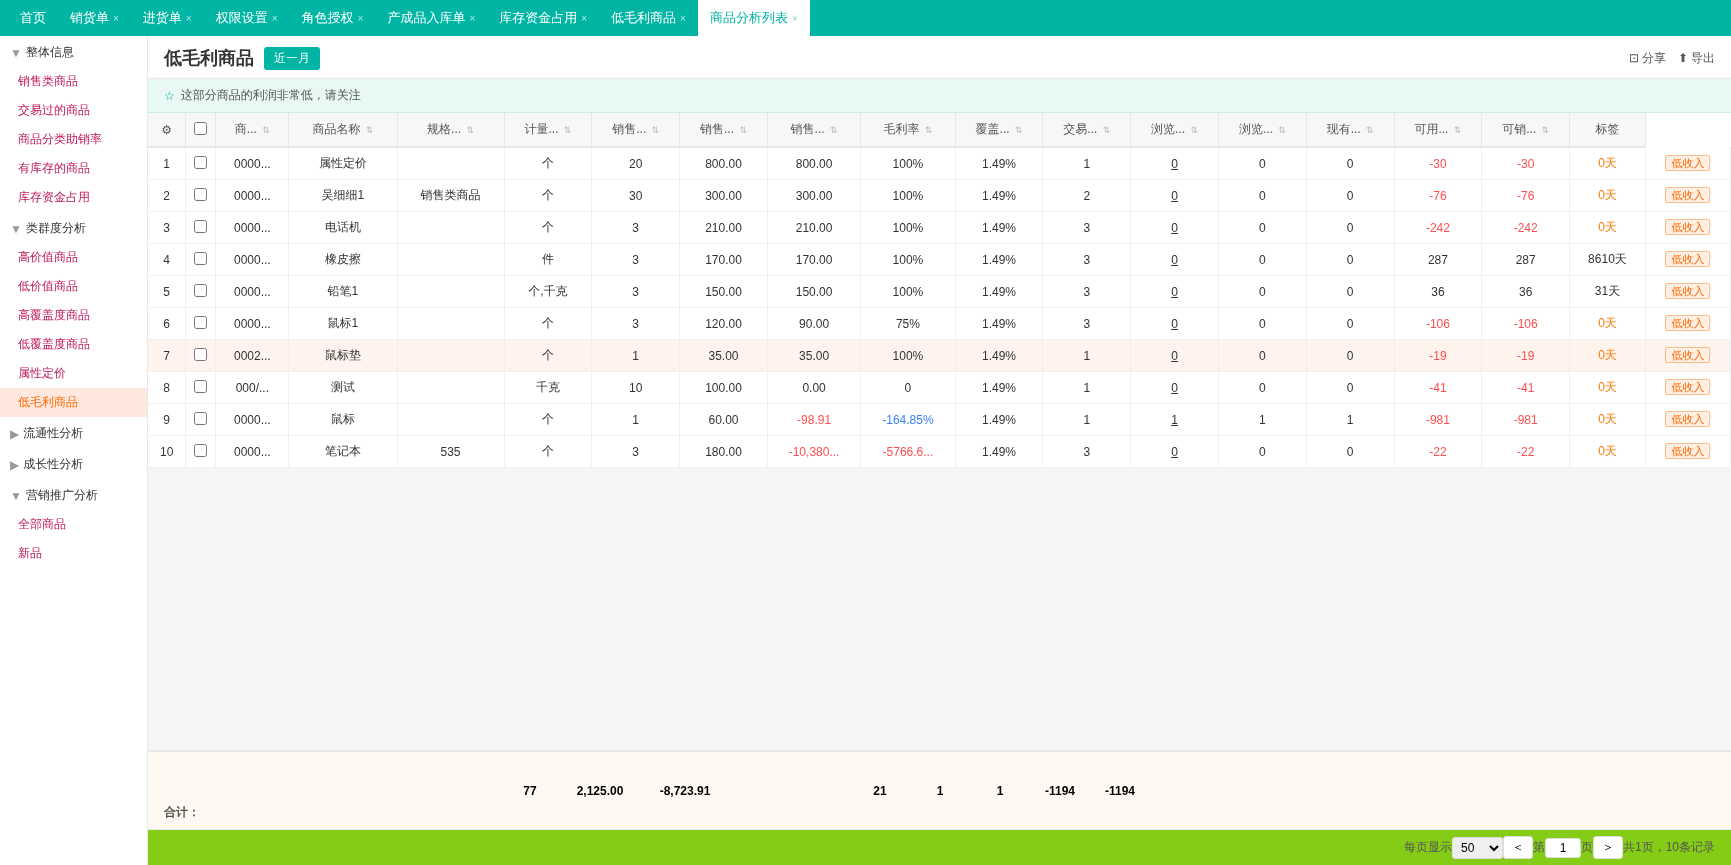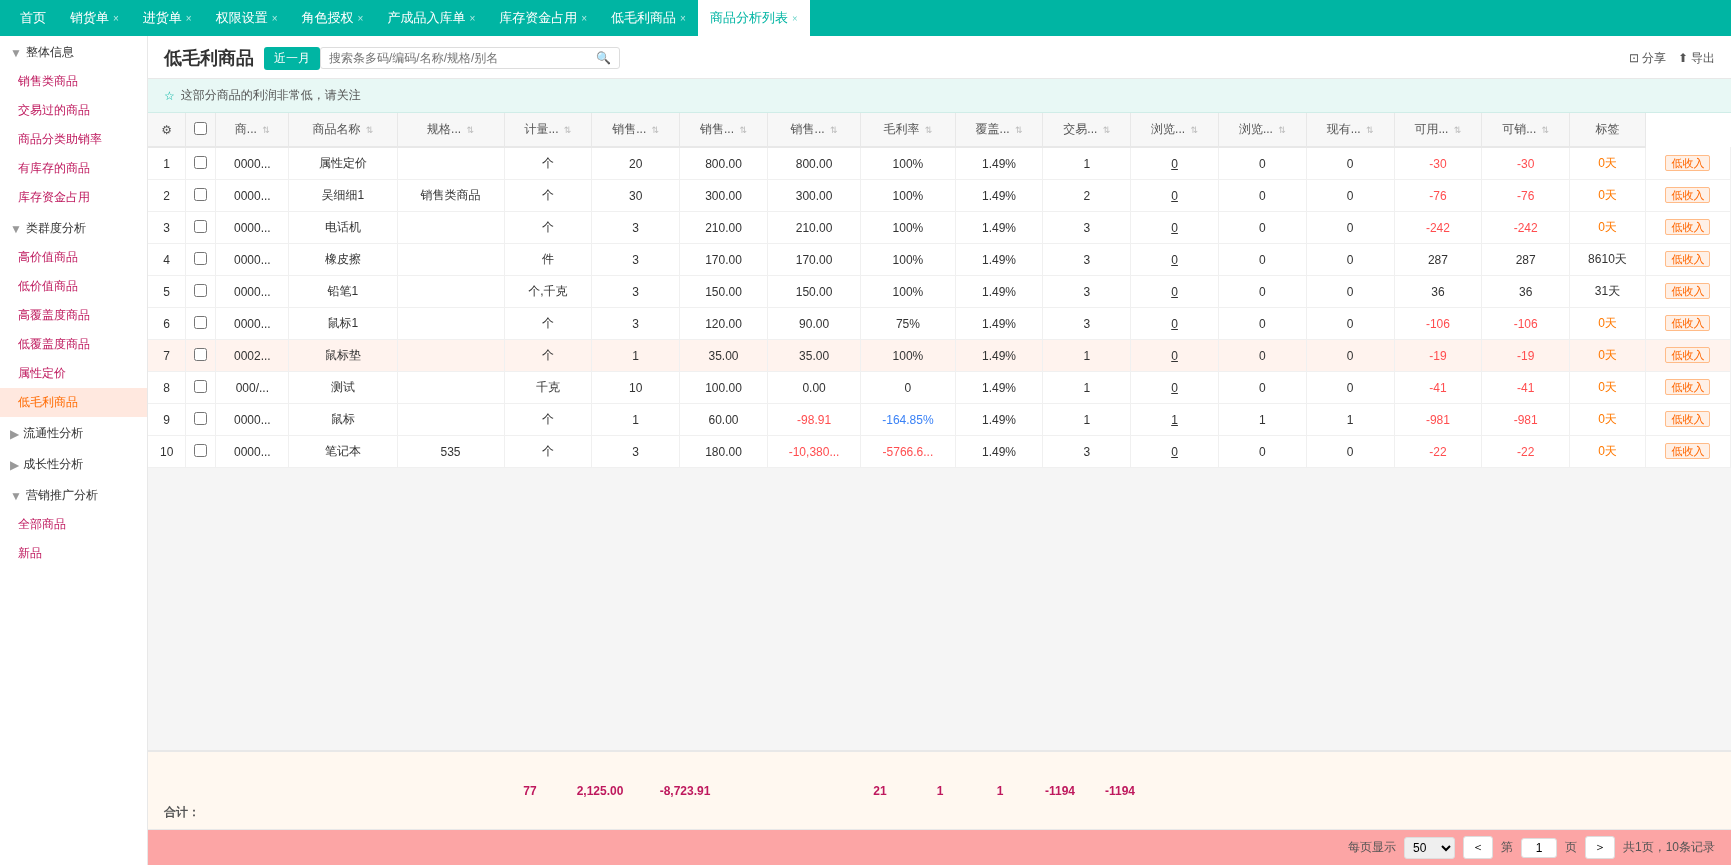--- a/index.html
+++ b/index.html
@@ -200,31 +200,31 @@
     .total-label { font-weight: bold; color: #555; margin-right: 20px; min-width: 30px; margin-top: 44px; }
     .total-values {
       display: flex;
       gap: 0;
       flex: 1;
     }
     .total-cell {
       text-align: center;
       padding: 0 6px;
       font-weight: bold;
-      color: #be185d;
+      color: #000000;
     }
 
     
     .pagination-bar {
-      background: #fca5a5;
+      background: #84cc16;
       padding: 6px 16px;
       display: flex;
       align-items: center;
       justify-content: flex-end;
-      gap: 8px;
+      gap: 0;
       border-top: 1px solid #e8e8e8;
       font-size: 12px;
       color: #555;
     }
     .page-size-select {
       border: 1px solid #ddd;
       border-radius: 3px;
       padding: 2px 4px;
       font-size: 12px;
     }
@@ -326,24 +326,20 @@
     </div>
     <div class="sidebar-item">全部商品</div>
     <div class="sidebar-item">新品</div>
   </div>
 
   <div class="content-area">
 
     <div class="content-header">
       <div class="page-title">低毛利商品</div>
       <button class="time-filter-btn">近一月</button>
-      <div class="search-box">
-        <input type="text" placeholder="搜索条多码/编码/名称/规格/别名" style="">
-        <span class="search-icon">🔍</span>
-      </div>
       <div class="header-actions">
         <div class="action-btn">
           <span>⊡</span>
           <span>分享</span>
         </div>
         <div class="action-btn">
           <span>⬆</span>
           <span>导出</span>
         </div>
       </div>

